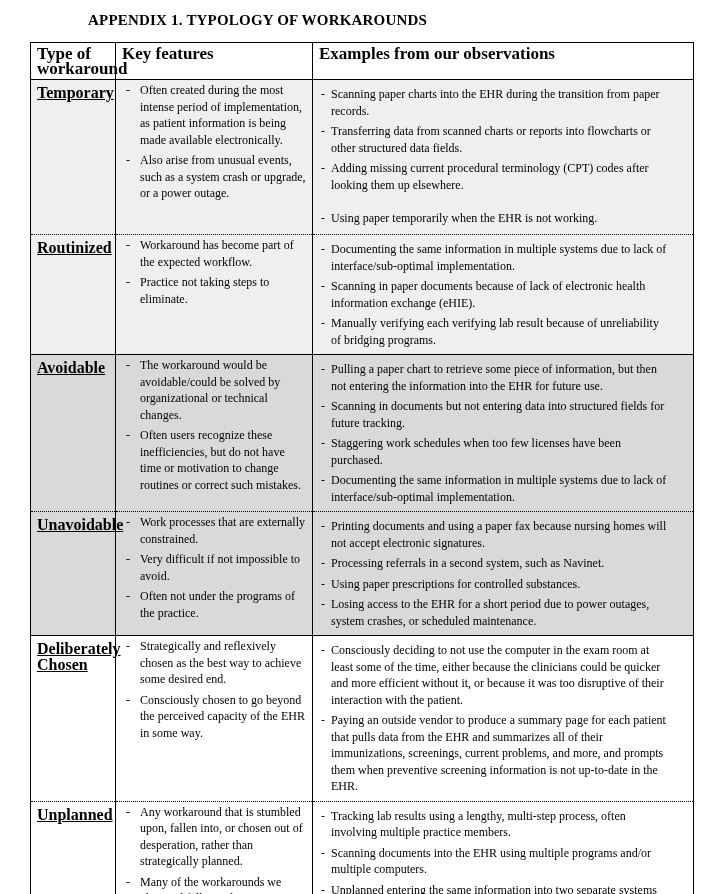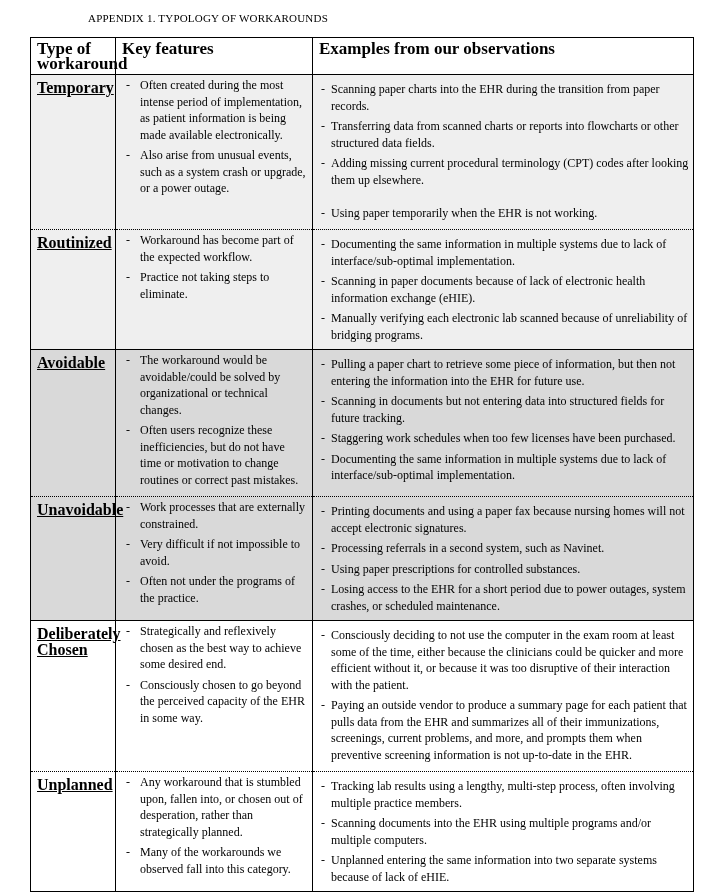--- a/index.html
+++ b/index.html
@@ -12,23 +12,23 @@
     color: #000000;
   }
   .page {
     width: 724px;
     height: 894px;
     overflow: hidden;
     position: relative;
   }
   .title {
     margin: 12px 8px 13px 88px;
-    font-size: 11px;
+    font-size: 15px;
     letter-spacing: 0.2px;
-    font-weight: normal;
+    font-weight: bold;
   }
   table.typology {
     border-collapse: collapse;
     table-layout: fixed;
     width: 663px;
     margin-left: 30px;
     border: 1.5px solid var(--border, #000);
     font-size: 12px;
     line-height: 16.5px;
   }
@@ -69,21 +69,21 @@
 
   td.type-cell { padding: 5px 3px 2px 6px; }
   .type-label {
     font-weight: bold;
     font-size: 16px;
     text-decoration: underline;
     display: inline-block;
     line-height: 16px;
   }
   td.features-cell { padding: 2px 4px 2px 7px; }
-  td.examples-cell { padding: 6px 0 2px 7px; }
+  td.examples-cell { padding: 6px 24px 2px 7px; }
 
   ul.bullets {
     margin: 0;
     padding: 0;
     list-style: none;
   }
   ul.bullets li {
     position: relative;
     margin-bottom: 4px;
   }
@@ -148,32 +148,32 @@
     <td class="features-cell">
       <ul class="bullets features">
               <li>Workaround has become part of the expected workflow.</li>
               <li>Practice not taking steps to eliminate.</li>
             </ul>
     </td>
     <td class="examples-cell">
       <ul class="bullets examples">
               <li>Documenting the same information in multiple systems due to lack of interface/sub-optimal implementation.</li>
               <li>Scanning in paper documents because of lack of electronic health information exchange (eHIE).</li>
-              <li>Manually verifying each electronic lab scanned because of unreliability of bridging programs.</li>
+              <li>Manually verifying each verifying lab result because of unreliability of bridging programs.</li>
             </ul>
     </td>
   </tr>
         <tr class="row-2 shade-medium sep-solid">
     <td class="type-cell">
       <span class="type-label">Avoidable</span>
     </td>
     <td class="features-cell">
       <ul class="bullets features">
               <li>The workaround would be avoidable/could be solved by organizational or technical changes.</li>
-              <li>Often users recognize these inefficiencies, but do not have time or motivation to change routines or correct past mistakes.</li>
+              <li>Often users recognize these inefficiencies, but do not have time or motivation to change routines or correct such mistakes.</li>
             </ul>
     </td>
     <td class="examples-cell">
       <ul class="bullets examples">
               <li>Pulling a paper chart to retrieve some piece of information, but then not entering the information into the EHR for future use.</li>
               <li>Scanning in documents but not entering data into structured fields for future tracking.</li>
               <li>Staggering work schedules when too few licenses have been purchased.</li>
               <li>Documenting the same information in multiple systems due to lack of interface/sub-optimal implementation.</li>
             </ul>
     </td>

